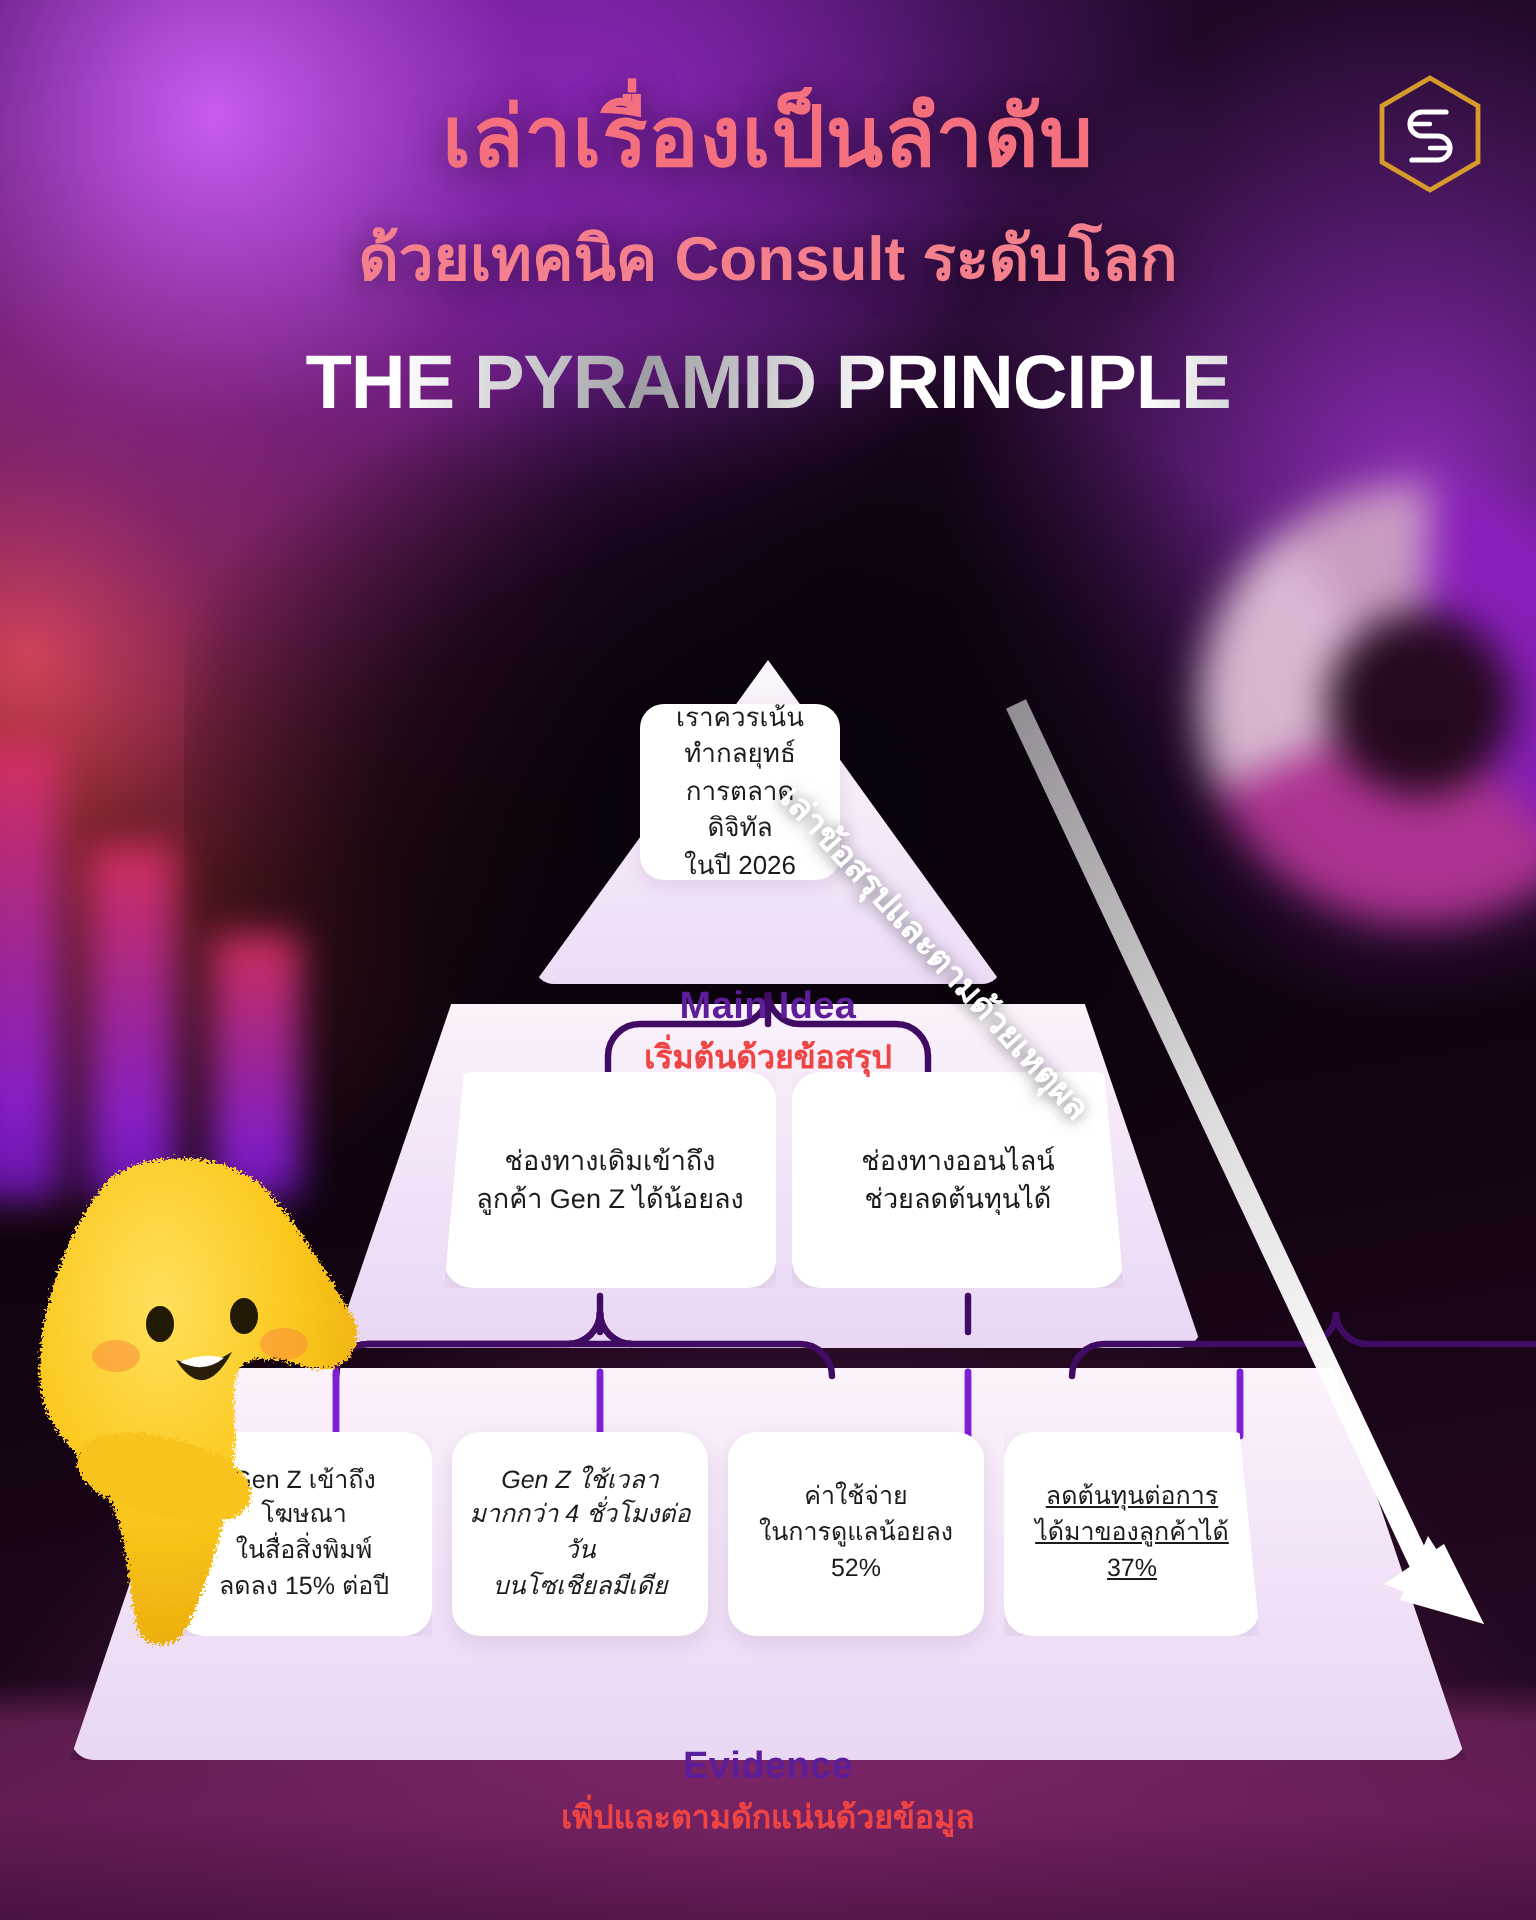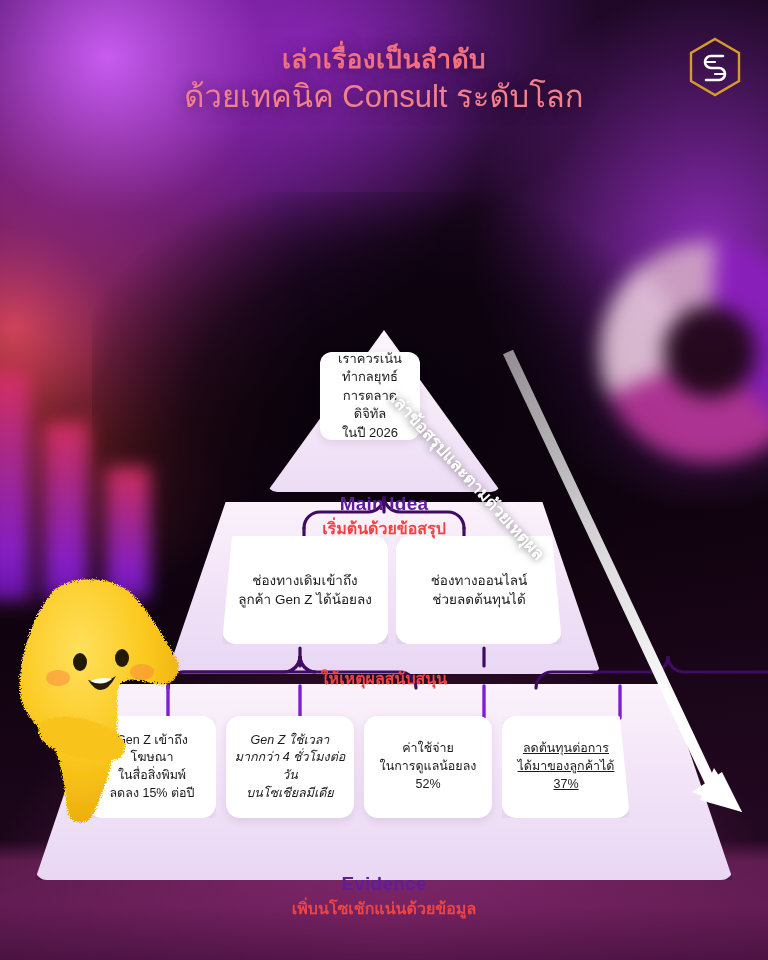--- a/index.html
+++ b/index.html
@@ -57,25 +57,25 @@
   }
 
   .floor {
     position:absolute; left:0; right:0; bottom:0; height:120px;
     background:linear-gradient(180deg, rgba(150,40,120,0.0) 0%, rgba(140,45,115,0.55) 18%, rgba(120,35,100,0.75) 55%, rgba(80,20,70,0.85) 100%);
   }
 
   
   .header { position:absolute; left:0; right:0; top:44px; text-align:center; z-index:8; }
   .title-1 {
-    font-size:26px; font-weight:700; color:#f4707f; letter-spacing:.5px; line-height:1.2;
+    font-size:42px; font-weight:700; color:#f4707f; letter-spacing:.5px; line-height:1.2;
     text-shadow:0 2px 18px rgba(0,0,0,.55);
   }
   .title-2 {
-    margin-top:2px; font-size:31px; font-weight:400; color:#f4808d; line-height:1.3;
+    margin-top:16px; font-size:31px; font-weight:700; color:#f4808d; line-height:1.3;
     text-shadow:0 2px 16px rgba(0,0,0,.5);
   }
   .title-3 {
     margin-top:20px; font-size:38px; font-weight:800; letter-spacing:-.6px;
     background:linear-gradient(100deg,#ffffff 0%,#ffffff 26%,#9d9da3 42%,#ffffff 58%,#ffffff 74%,#a8a8ae 88%,#efefef 100%);
     -webkit-background-clip:text; background-clip:text; color:transparent;
     text-shadow:none;
   }
 
   
@@ -173,20 +173,21 @@
     <i></i>
     <i></i>
   </div>
   <div class="deco-donut"></div>
   <div class="deco-donut-sm"></div>
   <div class="floor"></div>
 
   <div class="header">
     <div class="title-1">เล่าเรื่องเป็นลำดับ</div>
     <div class="title-2">ด้วยเทคนิค Consult ระดับโลก</div>
+    <div class="title-3">THE PYRAMID PRINCIPLE</div>
   </div>
 
   <div class="logo">
     <svg viewBox="0 0 58 62" width="58" height="62">
       <polygon points="29,3 53,17 53,45 29,59 5,45 5,17" fill="none" stroke="#d69b2a" stroke-width="2.4"></polygon>
       <path d="M37 20 H25 a6 6 0 0 0 0 12 h8 a6 6 0 0 1 0 12 H20" fill="none" stroke="#ffffff" stroke-width="2.6" stroke-linecap="round" stroke-linejoin="round"></path>
       <path d="M20 26 h9" fill="none" stroke="#ffffff" stroke-width="2.2" stroke-linecap="round"></path>
       <path d="M29 38 h9" fill="none" stroke="#ffffff" stroke-width="2.2" stroke-linecap="round"></path>
     </svg>
   </div>
@@ -248,41 +249,40 @@
     <div class="tier tier-2">
       <div class="tier-shape"></div>
     </div>
     <div class="card card-mid m0">
       <span>ช่องทางเดิมเข้าถึง<br>ลูกค้า Gen Z ได้น้อยลง</span>
     </div>
     <div class="card card-mid m1">
       <span>ช่องทางออนไลน์<br>ช่วยลดต้นทุนได้</span>
     </div>
     <div class="tier-label lbl-2">
-      <div class="lab-th">ให้เหตุผลสนับสนุน</div>
     </div>
 
     <div class="tier tier-3">
       <div class="tier-shape"></div>
     </div>
     <div class="card card-ev e0">
       <span>Gen Z เข้าถึงโฆษณา<br>ในสื่อสิ่งพิมพ์<br>ลดลง 15% ต่อปี</span>
     </div>
     <div class="card card-ev e1">
       <span>Gen Z ใช้เวลา<br>มากกว่า 4 ชั่วโมงต่อวัน<br>บนโซเชียลมีเดีย</span>
     </div>
     <div class="card card-ev e2">
       <span>ค่าใช้จ่าย<br>ในการดูแลน้อยลง<br>52%</span>
     </div>
     <div class="card card-ev e3">
       <span>ลดต้นทุนต่อการ<br>ได้มาของลูกค้าได้<br>37%</span>
     </div>
     <div class="tier-label lbl-3">
       <div class="lab-en">Evidence</div>
-      <div class="lab-th">เพิ่บนโซเชักแน่นด้วยข้อมูล</div>
+      <div class="lab-th">เพิ่ปและตามดักแน่นด้วยข้อมูล</div>
     </div>
   </div>
 
   <div class="mascot">
     <svg viewBox="0 0 172 262" width="172" height="262">
       <defs>
         <radialGradient id="mg" cx="38%" cy="30%" r="78%">
           <stop offset="0" stop-color="#ffe05c"></stop>
           <stop offset="55%" stop-color="#fbc81d"></stop>
           <stop offset="100%" stop-color="#e8a808"></stop>

